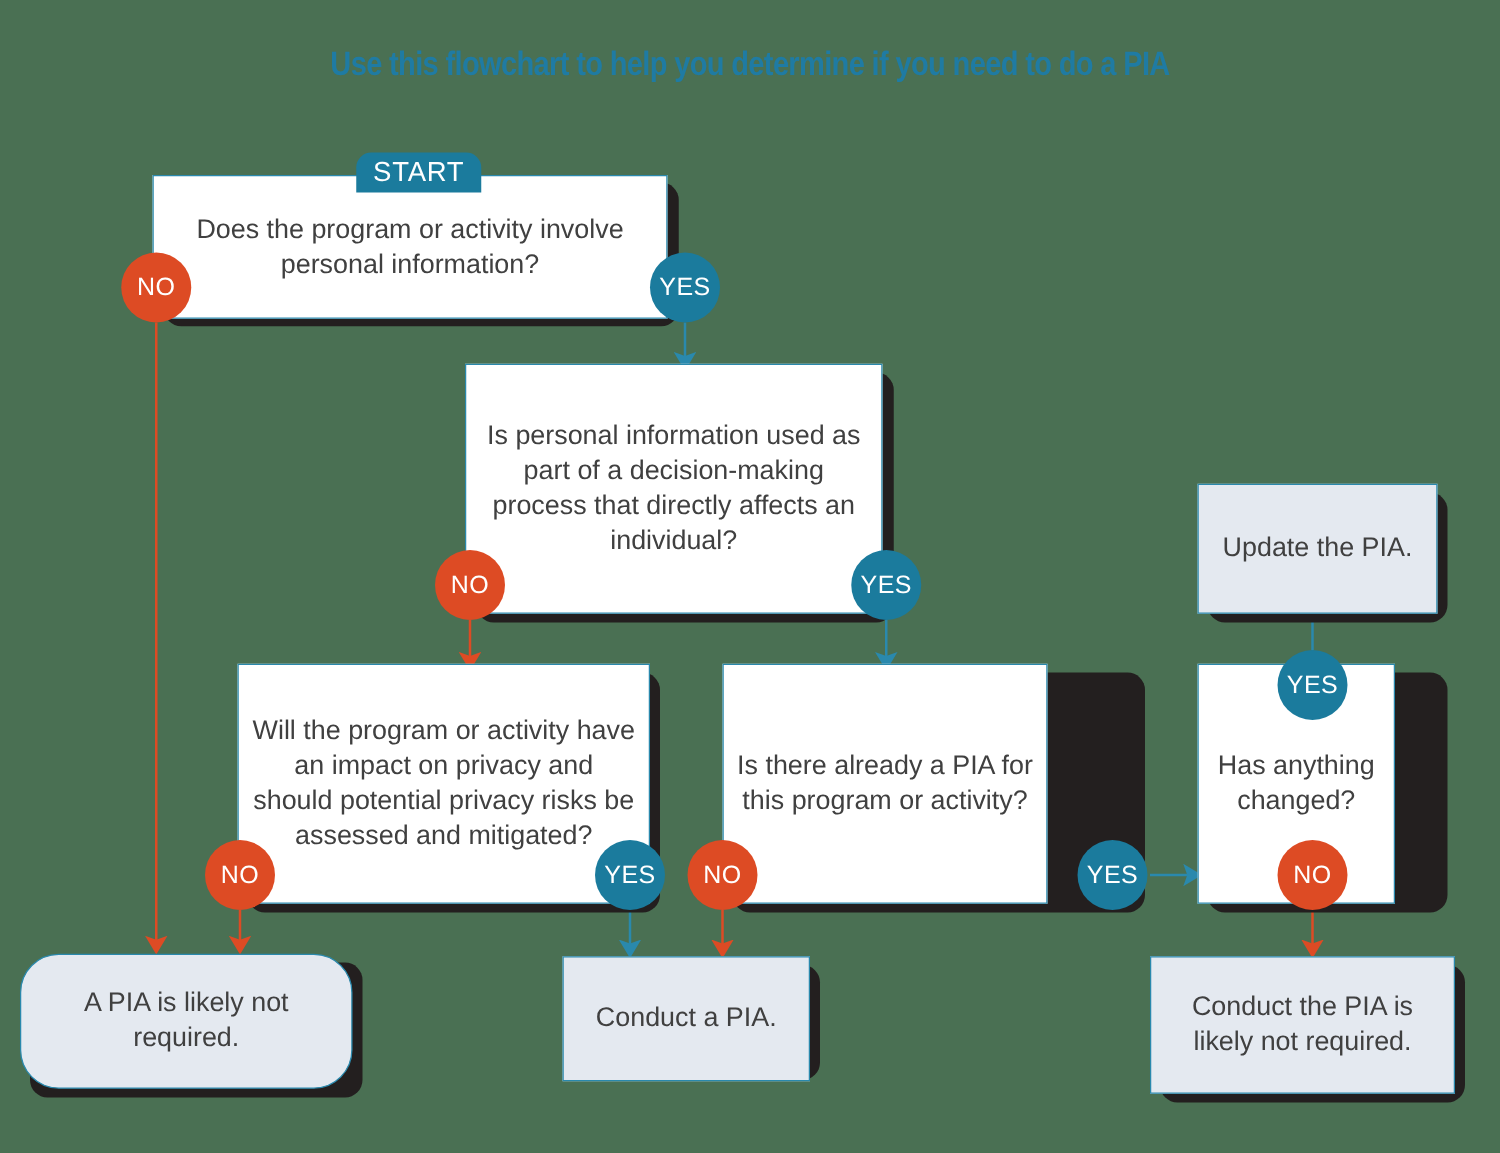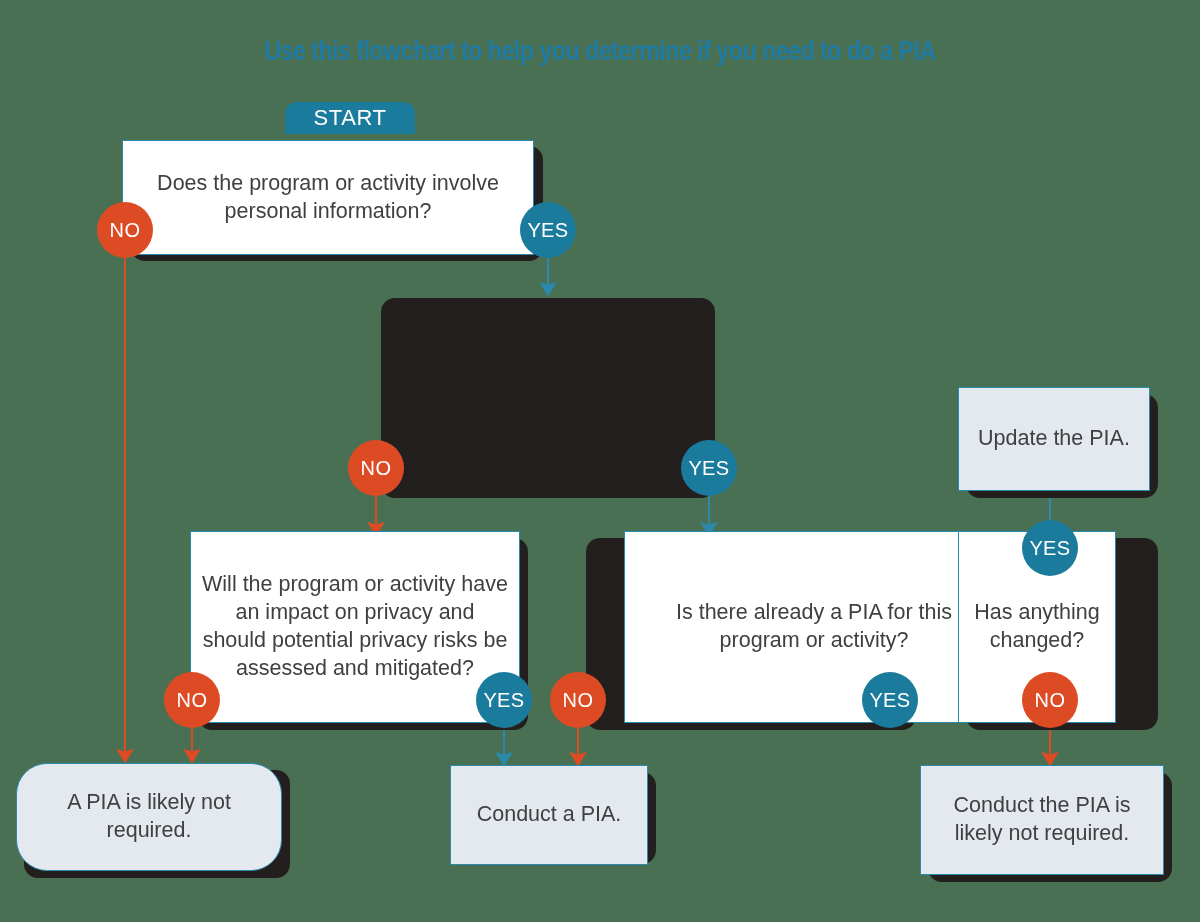--- a/index.html
+++ b/index.html
@@ -138,28 +138,29 @@
   <div class="shadow-plate" style="left:131px;  top:146px; width:412px; height:115px;"></div>
   <div class="shadow-plate" style="left:381px;  top:298px; width:334px; height:200px;"></div>
   <div class="shadow-plate" style="left:198px;  top:538px; width:330px; height:192px;"></div>
   <div class="shadow-plate" style="left:586px;  top:538px; width:330px; height:192px;"></div>
   <div class="shadow-plate" style="left:966px;  top:538px; width:192px; height:192px;"></div>
   <div class="shadow-plate" style="left:966px;  top:394px; width:192px; height:104px;"></div>
   <div class="shadow-plate" style="left:24px;   top:770px; width:266px; height:108px;"></div>
   <div class="shadow-plate" style="left:458px;  top:772px; width:198px; height:92px;"></div>
   <div class="shadow-plate" style="left:928px;  top:772px; width:244px; height:110px;"></div>
 
-  <div id="start-tab" style="left:285px; top:102px; width:130px; height:32px;">START</div>
+  <div id="start-tab" style="left:285px; top:122px; width:100px; height:32px;">START</div>
 
   <div class="node" style="left:122px; top:140px; width:412px; height:115px;">Does the program or activity involve personal information?</div>
 
+  <div class="node" style="left:372px; top:291px; width:334px; height:200px;">Is personal information used as part of a decision-making process that directly affects an individual?</div>
 
   <div class="node" style="left:190px; top:531px; width:330px; height:192px;">Will the program or activity have an impact on privacy and should potential privacy risks be assessed and mitigated?</div>
 
-  <div class="node" style="left:578px; top:531px; width:380px; height:192px;margin-left:46px;">Is there already a PIA for this program or activity?</div>
+  <div class="node" style="left:578px; top:531px; width:260px; height:192px;">Is there already a PIA for this program or activity?</div>
 
   <div class="node" style="left:958px; top:531px; width:158px; height:192px;">Has anything changed?</div>
 
   <div class="node terminal" style="left:958px; top:387px; width:192px; height:104px;">Update the PIA.</div>
 
   <div class="node terminal" style="left:16px; top:763px; width:266px; height:108px;border-radius:31px;">A PIA is likely not required.</div>
 
   <div class="node terminal" style="left:450px; top:765px; width:198px; height:100px;">Conduct a PIA.</div>
 
   <div class="node terminal" style="left:920px; top:765px; width:244px; height:110px;">Conduct the PIA is likely not required.</div>

